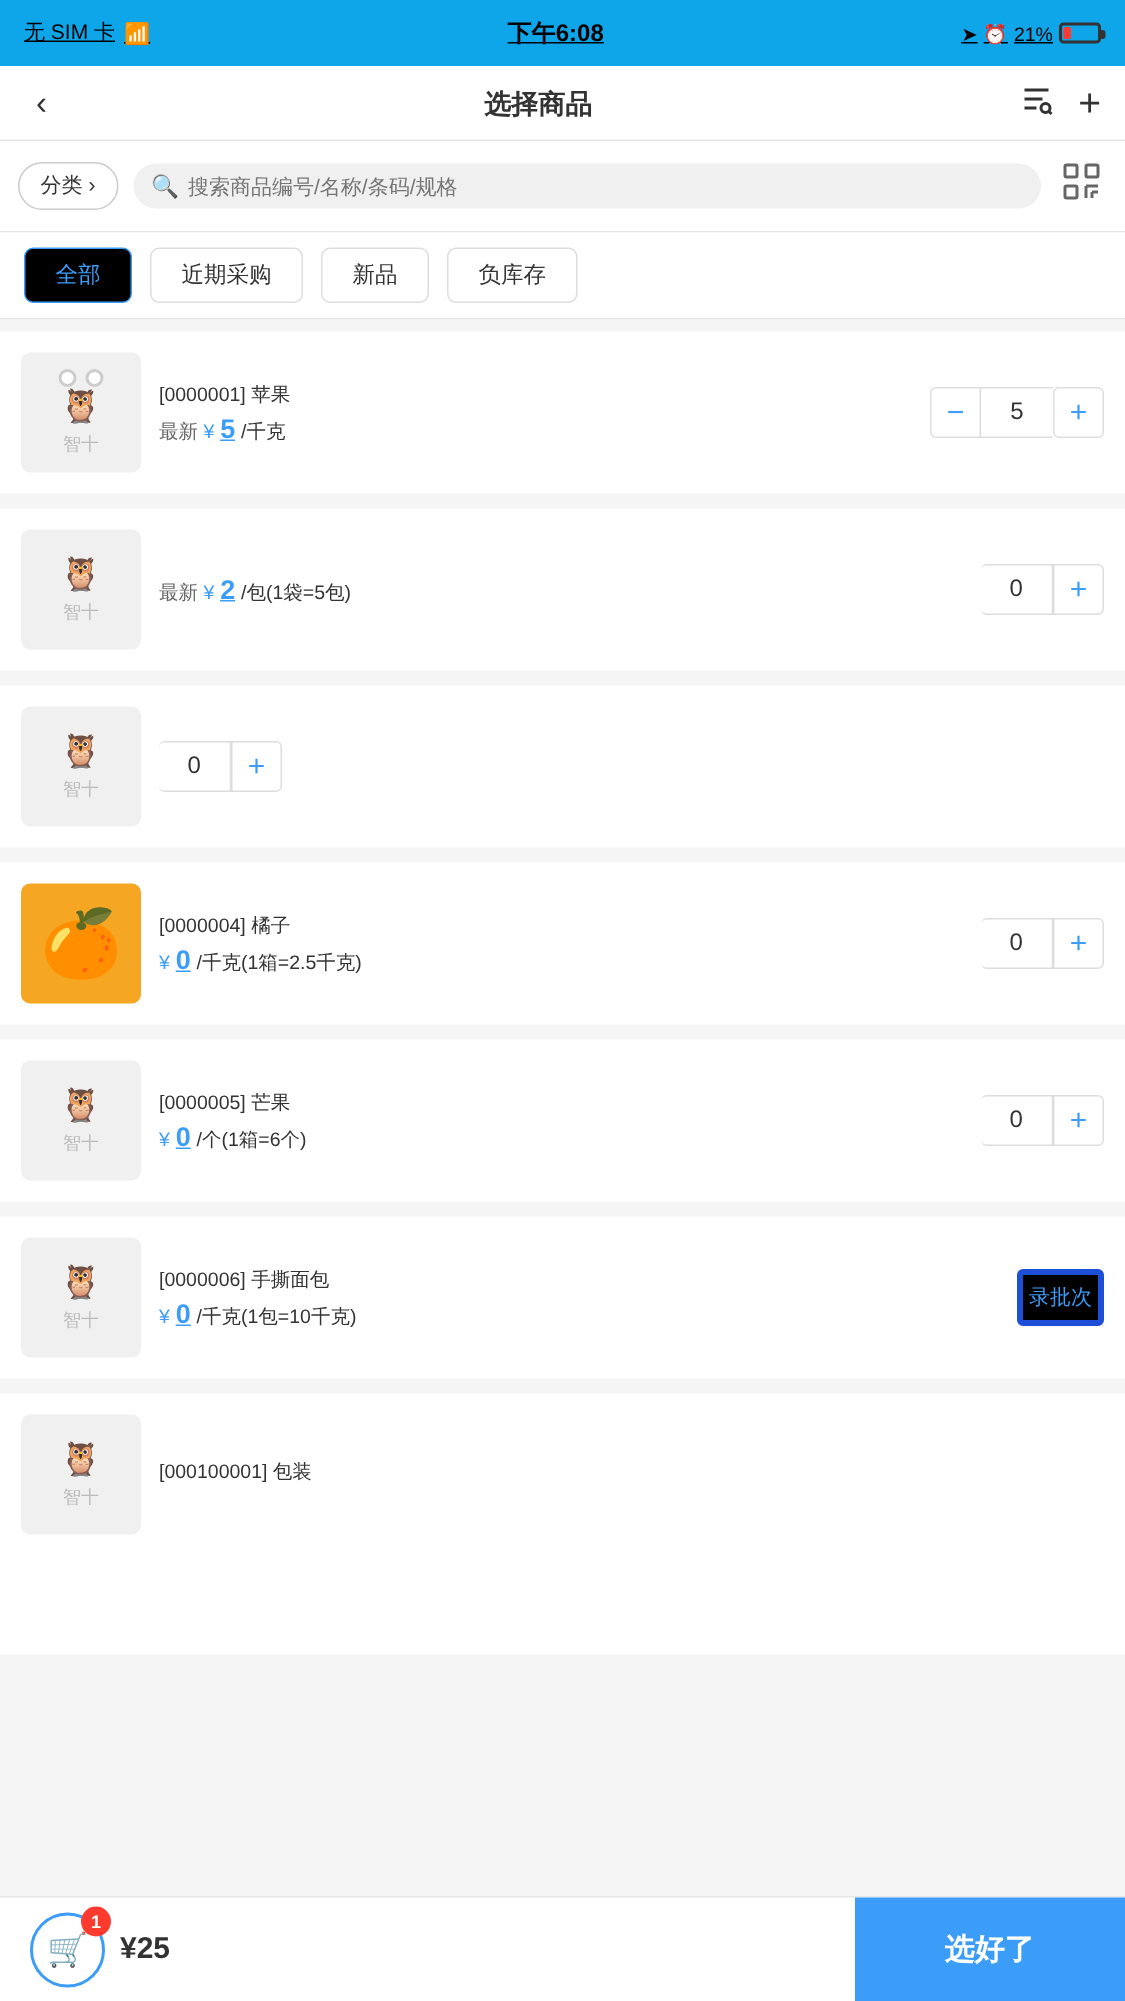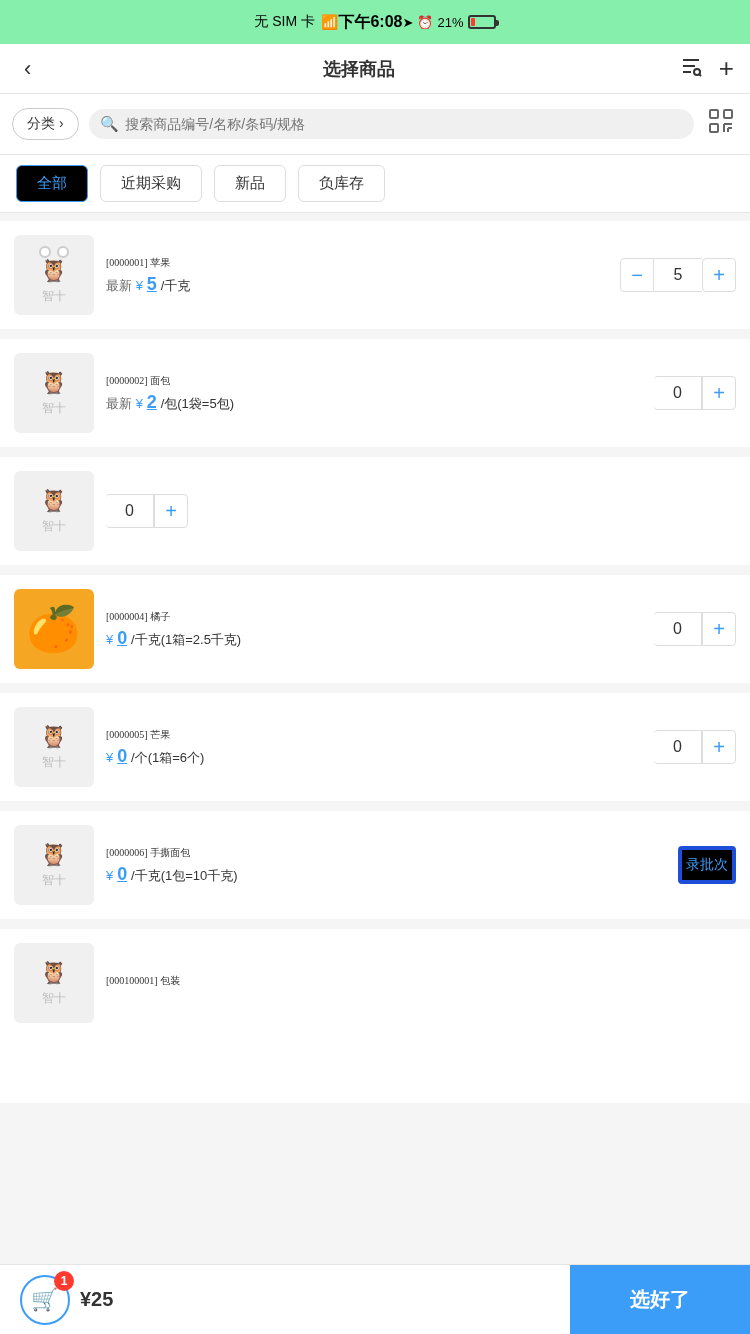--- a/index.html
+++ b/index.html
@@ -7,28 +7,29 @@
     body {
       font-family: -apple-system, "PingFang SC", "Helvetica Neue", sans-serif;
       background: #f5f5f5;
       width: 750px;
       min-height: 1334px;
       overflow-x: hidden;
     }
 
     
     .status-bar {
-      background: #86efac;
+      background: #0ea5e9;
       height: 44px;
       display: flex;
       align-items: center;
-      justify-content: center;
+      justify-content: space-between;
       padding: 0 16px;
       font-size: 15px;
       font-weight: 500;
+      text-decoration: underline;
     }
     .status-left { display: flex; align-items: center; gap: 6px; font-size: 14px; }
     .status-center { font-size: 16px; font-weight: 600; }
     .status-right { display: flex; align-items: center; gap: 4px; font-size: 13px; }
     .battery-icon {
       display: inline-block;
       width: 28px; height: 14px;
       border: 2px solid #333;
       border-radius: 3px;
       position: relative;
@@ -188,25 +189,24 @@
       border-radius: 50%;
       background: #fff;
     }
     .owl-text { font-size: 12px; color: #bbb; margin-top: 4px; }
 
     .product-info {
       flex: 1;
       min-width: 0;
     }
     .product-name {
-      font-size: 10px;
+      font-size: 13px;
       color: #333;
       font-weight: 500;
       margin-bottom: 4px;
-      font-family: Liberation Serif, serif;
     }
     .product-spec {
       font-size: 13px;
       color: #888;
       margin-bottom: 3px;
     }
     .product-price {
       font-size: 14px;
       color: #333;
     }
@@ -443,21 +443,20 @@
   <div class="separator"></div>
 
   <div class="product-item">
     <div class="product-img">
       <div class="owl-logo">
         <div style="font-size:22px;color:#ccc;">🦉</div>
         <div class="owl-text">智十</div>
       </div>
     </div>
     <div class="product-info">
-      <div class="product-name">[0000002] 面包</div>
       <div class="product-price">
         <span class="price-latest">最新 </span>
         <span class="price-yen">¥</span>
         <span class="price-num">2</span>
         <span class="price-unit">/包(1袋=5包)</span>
       </div>
     </div>
     <div class="qty-control">
       <input class="qty-input" type="text" value="0" style="border-radius: 4px 0px 0px 4px; border-right: 1px solid rgb(221, 221, 221);">
       <button class="qty-btn qty-plus-only" style="border-radius:0 4px 4px 0;">+</button>

